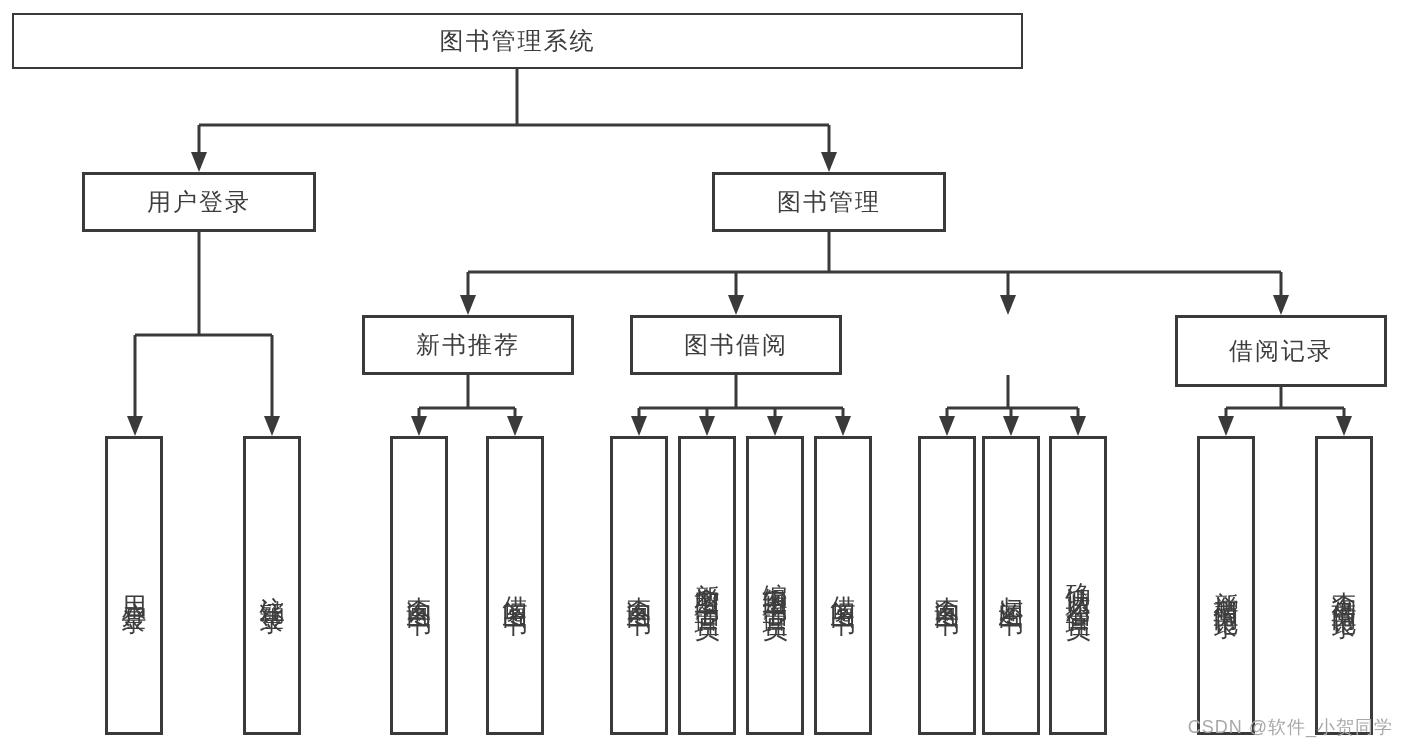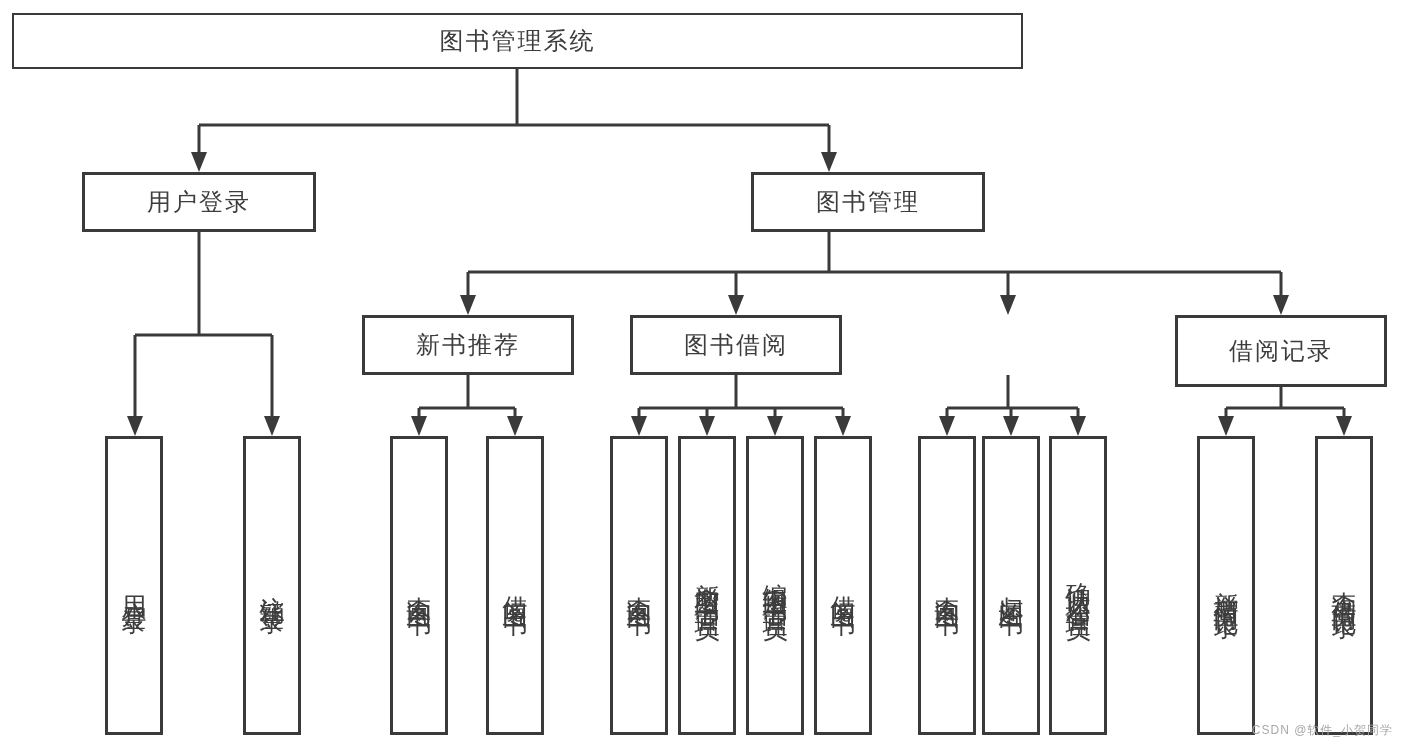--- a/index.html
+++ b/index.html
@@ -42,21 +42,21 @@
     text-orientation: mixed;
     font-size: 25px;
     letter-spacing: 5px;
     line-height: 1.0;
     white-space: nowrap;
   }
   .watermark {
     position: absolute;
     right: 12px;
     bottom: 8px;
-    font-size: 12px;
+    font-size: 18px;
     color: #a8a8a8;
     letter-spacing: 1px;
     white-space: nowrap;
     z-index: 5;
   }
 </style>
 </head>
 <body>
 
 <div id="stage">
@@ -77,21 +77,21 @@
          M631 416 L647 416 L639 436 Z M699 416 L715 416 L707 436 Z
          M767 416 L783 416 L775 436 Z M835 416 L851 416 L843 436 Z
          M939 416 L955 416 L947 436 Z M1003 416 L1019 416 L1011 436 Z
          M1070 416 L1086 416 L1078 436 Z
          M1218 416 L1234 416 L1226 436 Z M1336 416 L1352 416 L1344 436 Z"></path>
   </svg>
 
   <div class="node hbox root" style="left:12px; top:13px; width:1011px; height:56px;">图书管理系统</div>
 
   <div class="node hbox" style="left:82px; top:172px; width:234px; height:60px;">用户登录</div>
-  <div class="node hbox" style="left:712px; top:172px; width:234px; height:60px;margin-left:39px;">图书管理</div>
+  <div class="node hbox" style="left:712px; top:172px; width:234px; height:60px;">图书管理</div>
 
   <div class="node hbox" style="left:362px; top:315px; width:212px; height:60px;">新书推荐</div>
   <div class="node hbox" style="left:630px; top:315px; width:212px; height:60px;">图书借阅</div>
   <div class="node hbox" style="left:1175px; top:315px; width:212px; height:72px;">借阅记录</div>
 
   <div class="node vbox" style="left:105px; top:436px; width:58px; height:299px;">
     <span>用户登录</span>
   </div>
   <div class="node vbox" style="left:243px; top:436px; width:58px; height:299px;">
     <span>注销登录</span>

